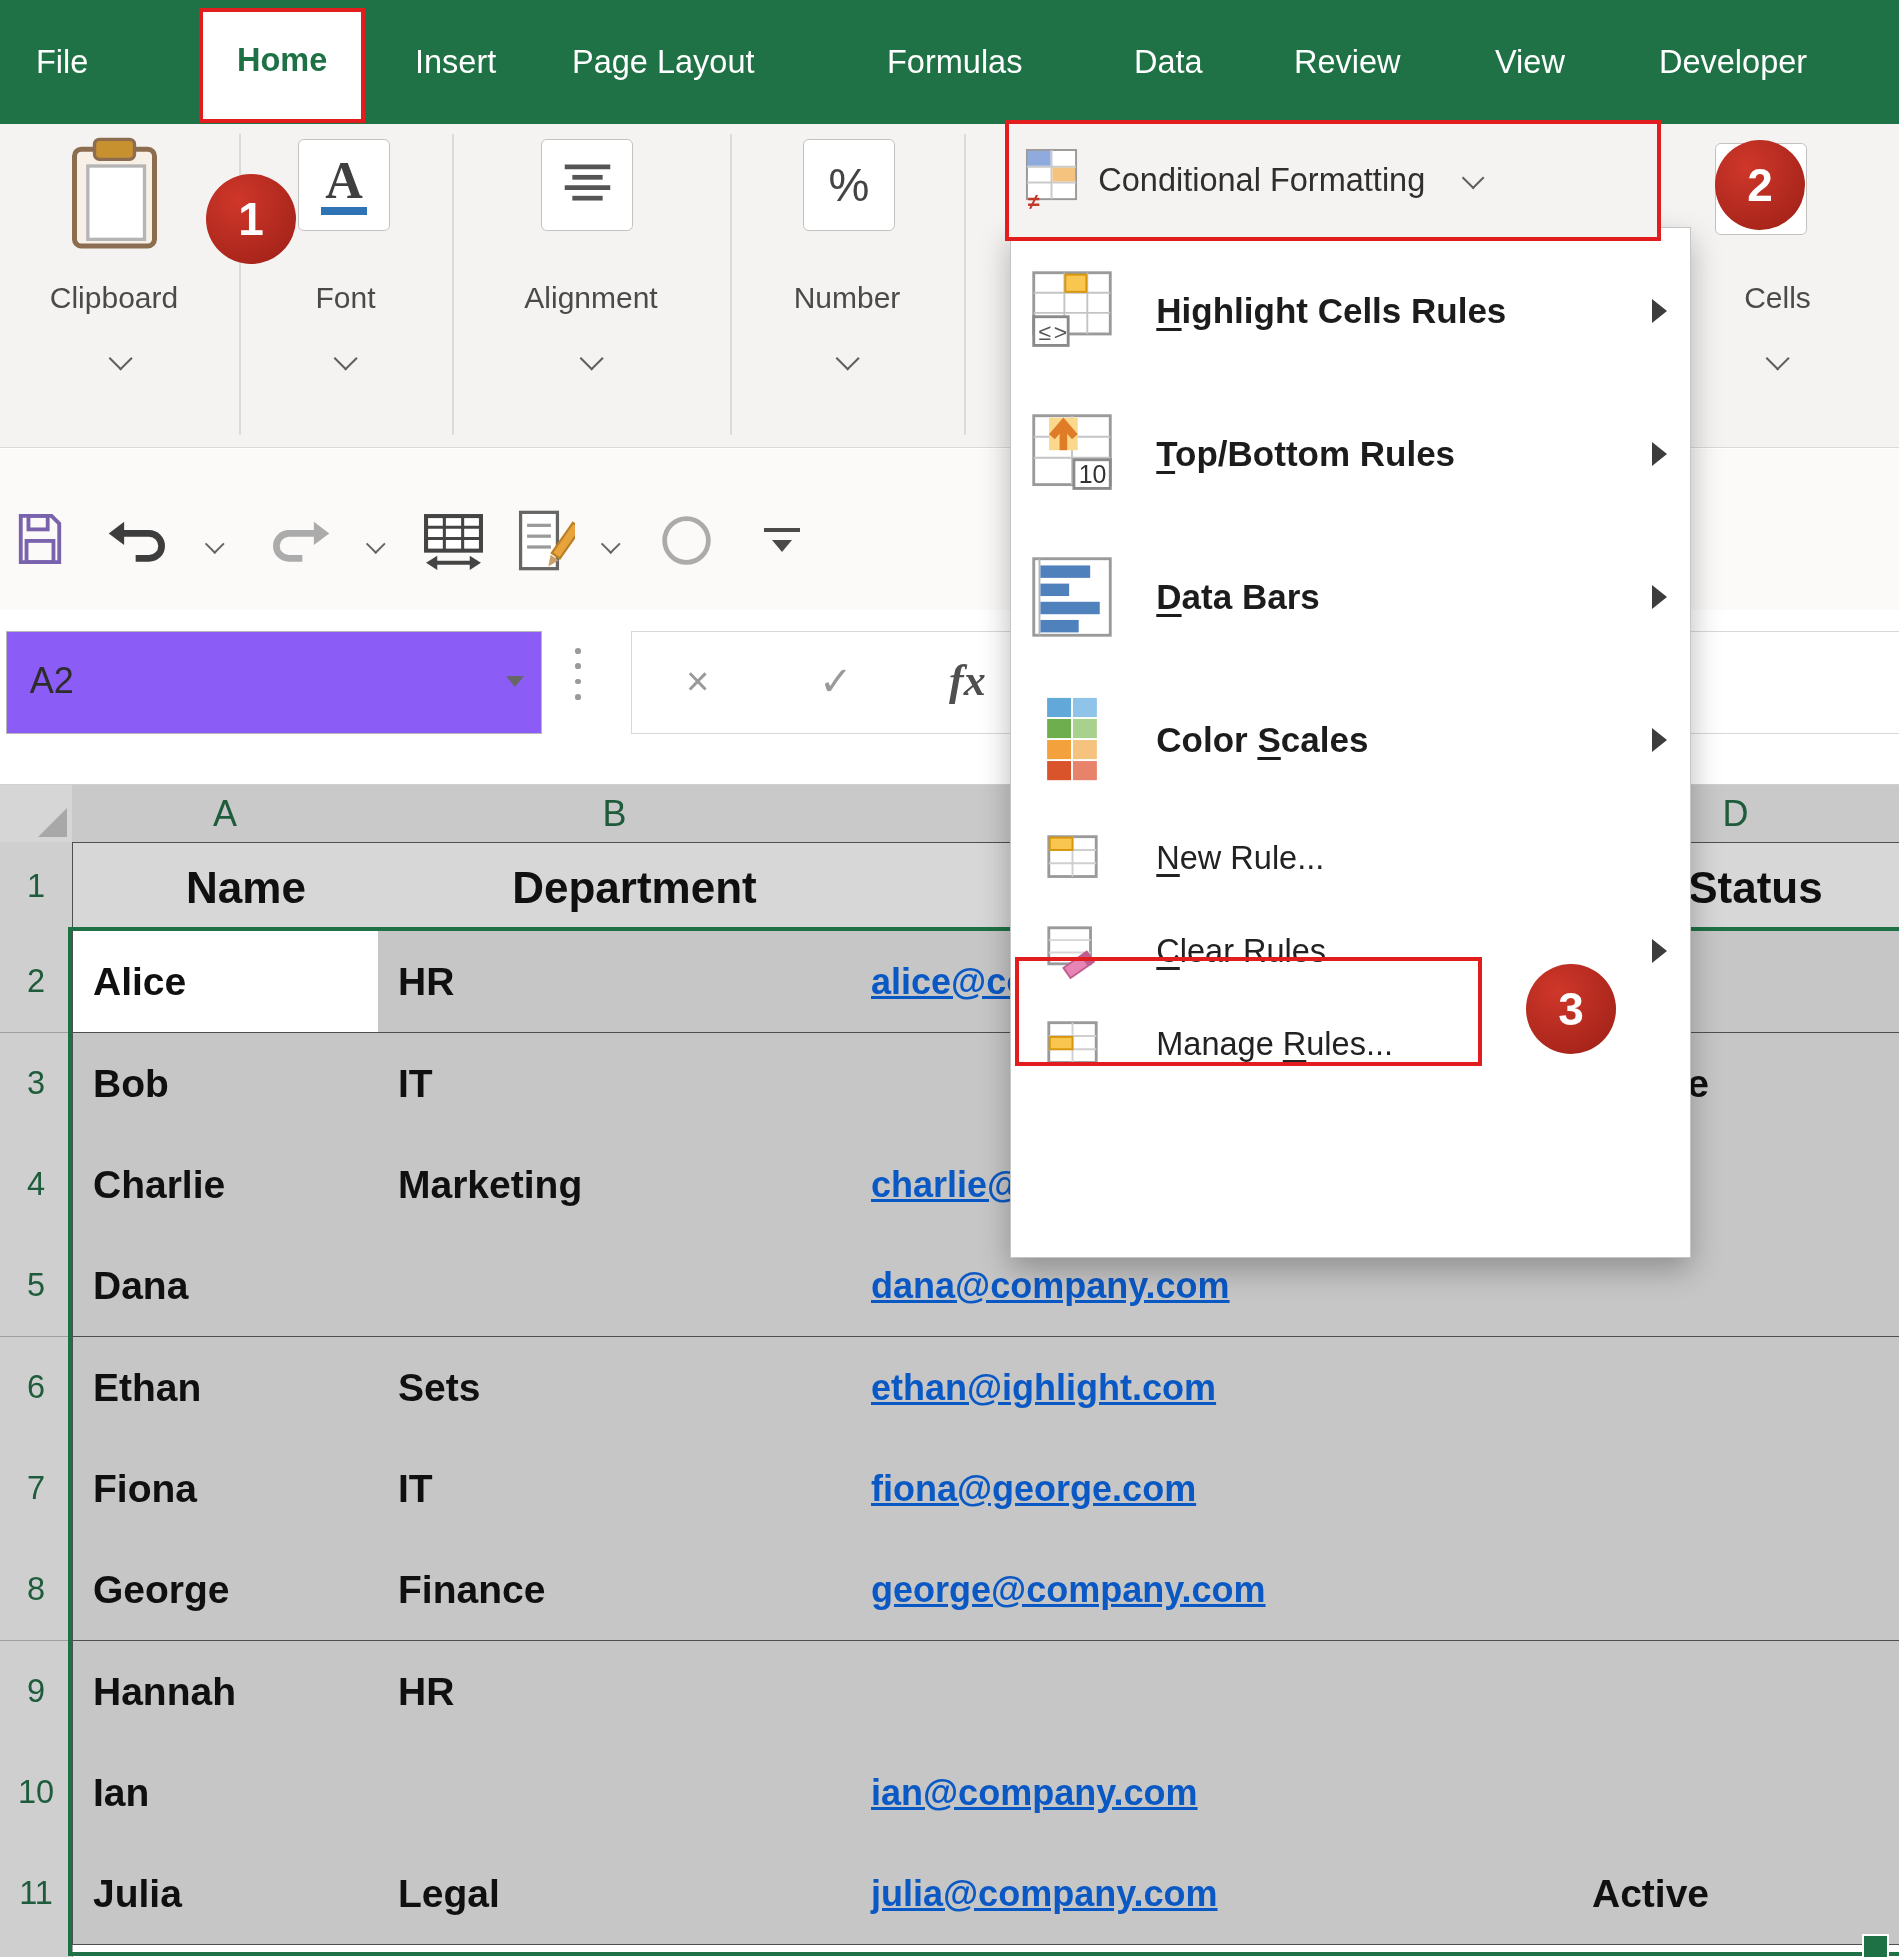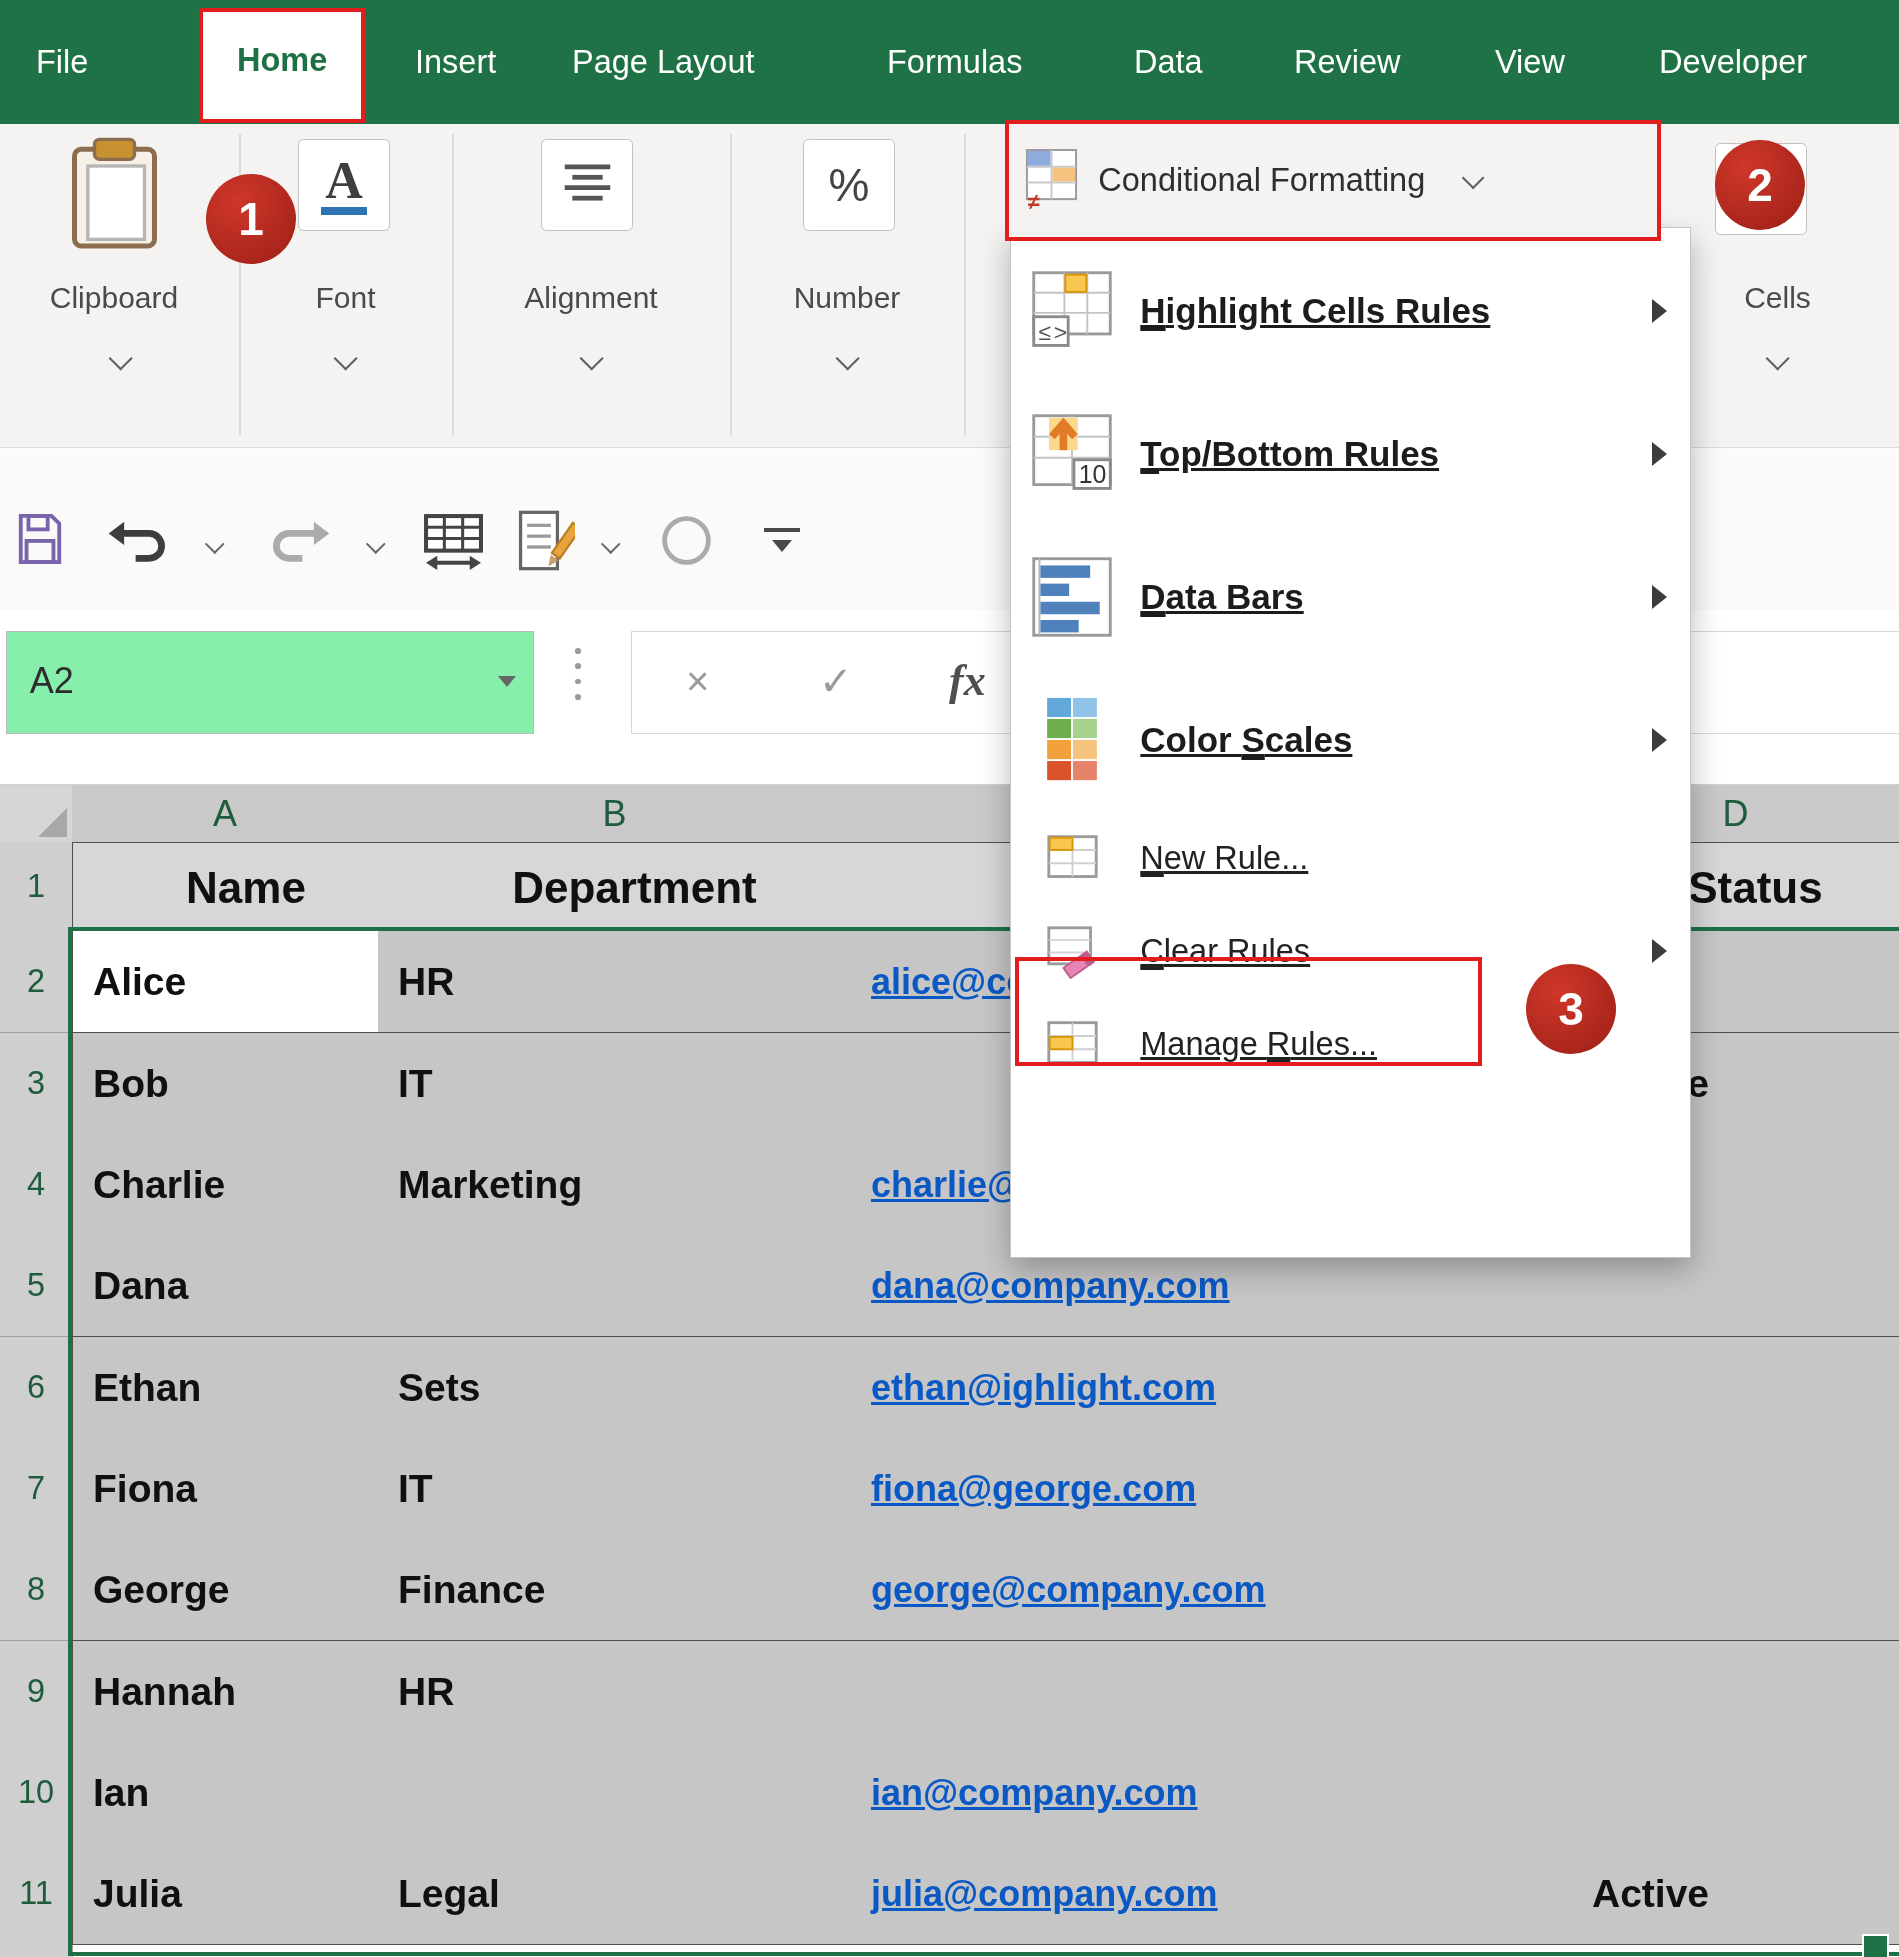--- a/index.html
+++ b/index.html
@@ -37,21 +37,21 @@
     color:#fff;font-size:46px;font-weight:bold;display:flex;align-items:center;justify-content:center;z-index:80;}
   #box-newrule{position:absolute;left:1015px;top:957px;width:459px;height:101px;border:4.8px solid #e11d1d;z-index:75;}
 
   
   #qat{position:absolute;left:0;top:449px;width:1899px;height:161px;background:#fbfaf8;}
   .qitem{position:absolute;}
   .chev-sm{position:absolute;width:11.5px;height:11.5px;border-right:2.9px solid #666;border-bottom:2.9px solid #666;transform:rotate(45deg);}
 
   
   #frow{position:absolute;left:0;top:621px;width:1899px;height:124px;background:#ffffff;}
-  #namebox{position:absolute;left:5.7px;top:9.6px;width:526px;height:101px;background:#86efac;border:1.9px solid #b9b9b9;}
+  #namebox{position:absolute;left:5.7px;top:9.6px;width:526px;height:101px;background:#8b5cf6;border:1.9px solid #b9b9b9;padding-left:8px;}
   #namebox .val{position:absolute;left:23px;top:0;line-height:98px;font-size:36px;color:#2d2d2d;}
   #namebox .caret{position:absolute;right:17px;top:44px;width:0;height:0;border-left:9.6px solid transparent;border-right:9.6px solid transparent;border-top:11.5px solid #666;}
   .gripdots{position:absolute;left:575px;top:648px;display:flex;flex-direction:column;gap:9.6px;}
   .gripdots i{width:5.7px;height:5.7px;border-radius:50%;background:#9a9a9a;}
   #fbar{position:absolute;left:631px;top:9.6px;width:1268px;height:101px;background:#fff;border:1.9px solid #d8d8d8;}
   .fbtn{position:absolute;top:0;height:98px;line-height:98px;font-size:40px;color:#9a9a9a;}
   .fx{font-family:"Liberation Serif",serif;font-style:italic;font-weight:bold;font-size:44px;color:#4f4f4f;}
 
   
   #grid{position:absolute;left:0;top:784px;width:1899px;height:1174px;background:#ffffff;border-top:1px solid #d0d0d0;}
@@ -81,21 +81,21 @@
   #sel-border{position:absolute;left:68px;top:142px;width:1845px;height:1021px;border:4.8px solid #1e7145;z-index:20;pointer-events:none;}
   #fill-handle{position:absolute;left:1862px;top:1149px;width:23px;height:23px;background:#1e7145;border:2.9px solid #ffffff;z-index:25;}
 
   
   #cf-menu{position:absolute;left:1010px;top:227px;width:679px;height:1017px;background:#ffffff;
     border:1px solid #c5c5c5;box-shadow:0 11.5px 29px rgba(0,0,0,.28);z-index:50;padding-top:11.5px;}
   .mi{display:flex;align-items:center;padding:0 23px 0 15.3px;cursor:default;}
   .mi.big{height:143px;}
   .mi.small{height:93px;}
   .mic{width:92px;display:flex;justify-content:center;flex:0 0 92px;}
-  .mlabel{margin-left:22px;white-space:nowrap;text-decoration:underline;}
+  .mlabel{margin-left:38px;white-space:nowrap;}
   .mi.big .mlabel{font-weight:bold;font-size:35px;color:#1c1c1c;}
   .mi.small .mlabel{font-size:32.5px;color:#222222;}
   .mlabel u{text-underline-offset:4.8px;}
   .arrow{margin-left:auto;width:0;height:0;border-top:12.4px solid transparent;border-bottom:12.4px solid transparent;border-left:15.3px solid #3d3d3d;}
 </style>
 </head>
 <body>
 
 <div id="tabbar">
   <div class="tab" style="left:36px">File</div>

